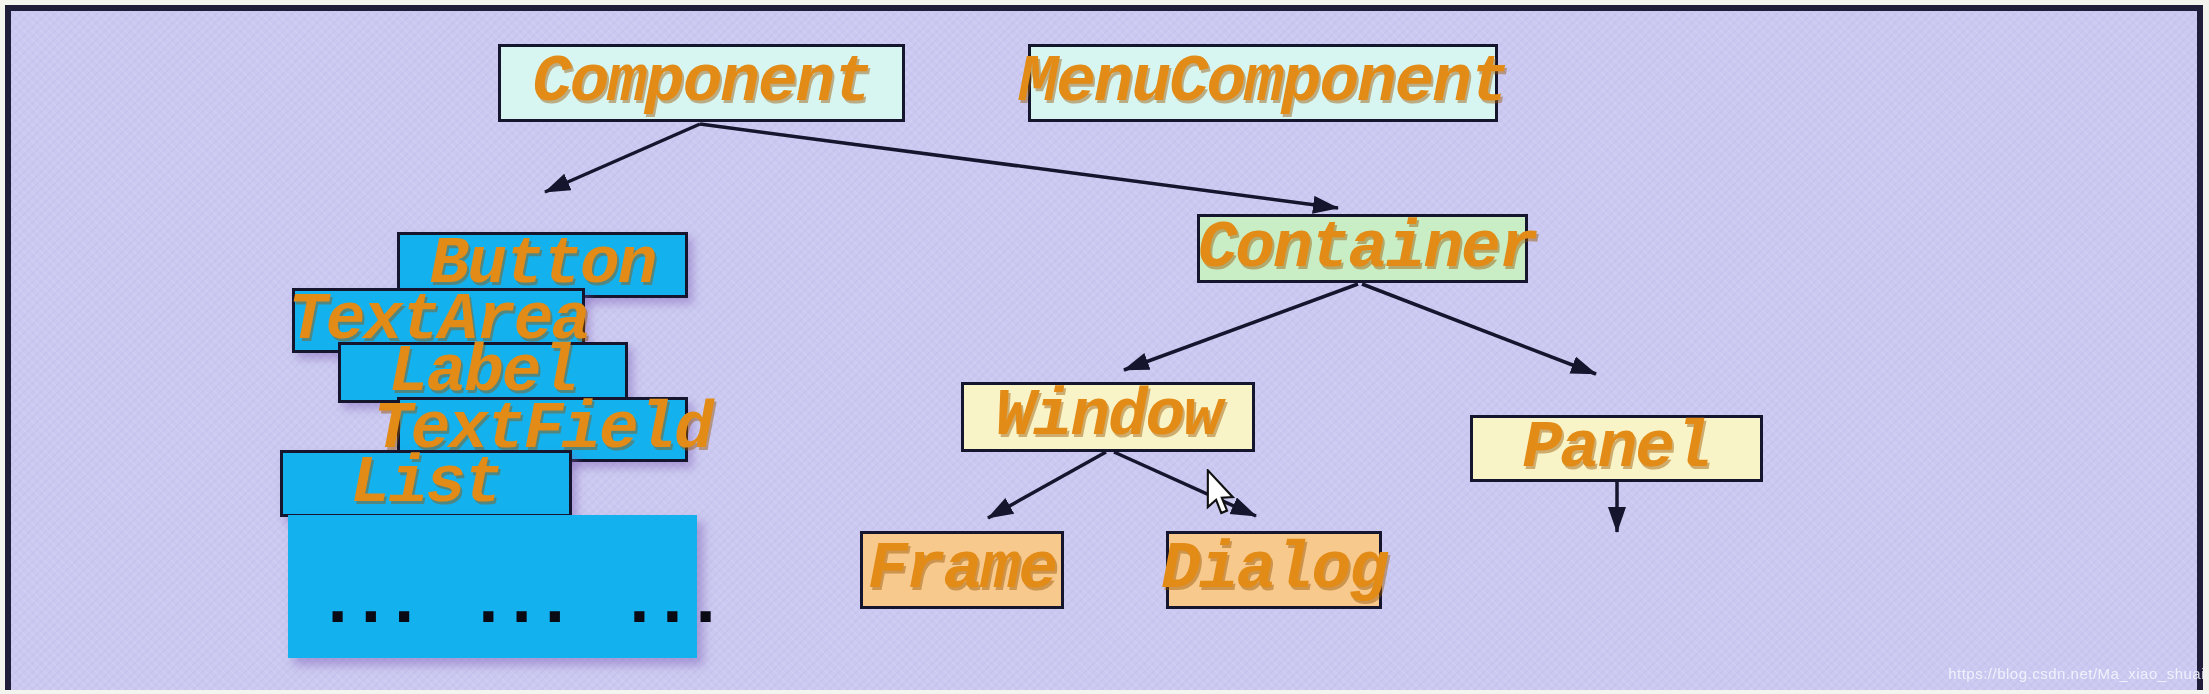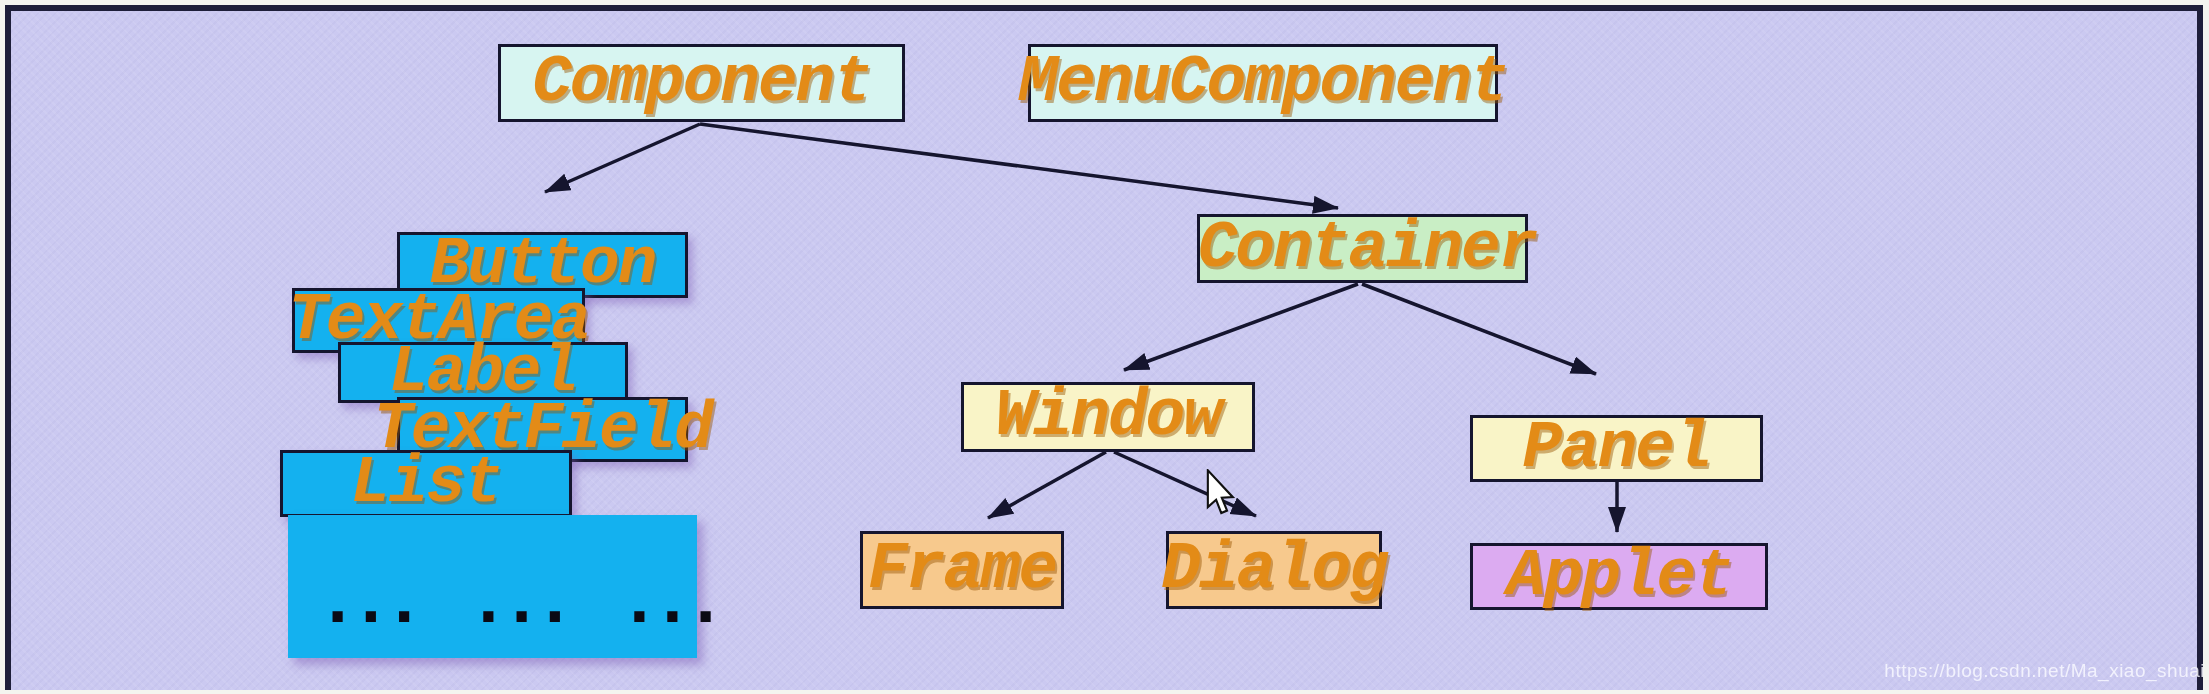--- a/index.html
+++ b/index.html
@@ -57,21 +57,21 @@
     position:absolute;left:28px;top:52px;
     font-family:"Liberation Mono","DejaVu Sans Mono",monospace;
     font-weight:bold;font-size:72px;line-height:1;
     letter-spacing:-10px;word-spacing:18px;color:#0a0a14;
     white-space:nowrap;
   }
   #edges{position:absolute;left:0;top:0;width:2209px;height:694px;pointer-events:none;}
   #cursor{position:absolute;left:1205px;top:469px;width:32px;height:50px;}
   #watermark{
     position:absolute;right:-8px;bottom:8px;
-    font-size:19px;letter-spacing:0.5px;
+    font-size:15px;letter-spacing:0.5px;
     color:rgba(248,248,255,0.85);
     white-space:nowrap;
   }
 </style>
 </head>
 <body>
 
 <div id="panel">
   <div id="layer">
 
@@ -126,23 +126,20 @@
     </div>
     <div class="node n-panel" style="background-color: rgb(249, 244, 199);">
       <span class="lbl">Panel</span>
     </div>
     <div class="node n-frame" style="background-color: rgb(247, 201, 141);">
       <span class="lbl">Frame</span>
     </div>
     <div class="node n-dialog" style="background-color: rgb(247, 201, 141);">
       <span class="lbl">Dialog</span>
     </div>
-    <div class="node n-applet" style="background-color: rgb(220, 171, 241);">
-      <span class="lbl">Applet</span>
-    </div>
 
     <svg id="cursor" viewBox="0 0 24 38">
       <path d="M2,1 L2,29 L8.3,23.4 L12.2,33.5 L16.6,31.6 L12.6,21.8 L21,21.4 Z" fill="#ffffff" stroke="#111111" stroke-width="1.6" stroke-linejoin="miter"></path>
     </svg>
 
   </div>
 
   <div id="watermark">https://blog.csdn.net/Ma_xiao_shuai</div>
 </div>
 

